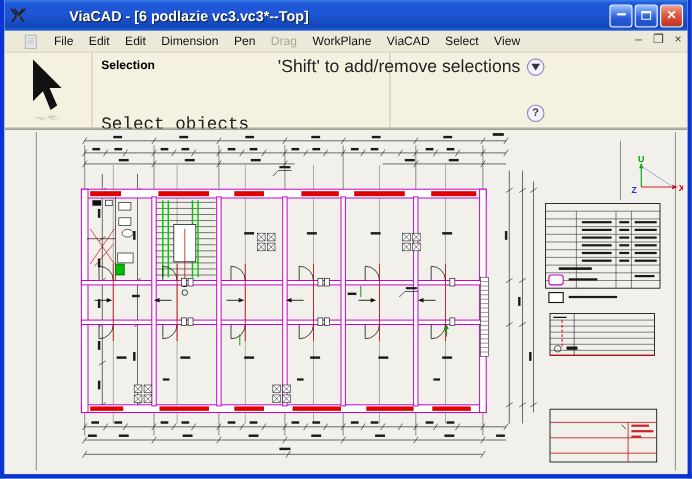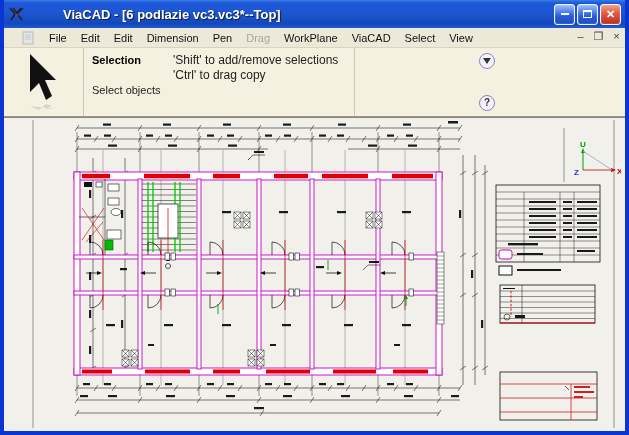--- a/index.html
+++ b/index.html
@@ -30,22 +30,22 @@
   .mdi-doc-icon { width:15px; height:14px; margin:0 6px 0 2px; opacity:.55; }
   .menu-item { padding:2px 7px; cursor:default; }
   .menu-item.disabled { color:#a8a49a; }
   .menubar .spacer { flex:1 1 auto; }
   .mdibtn { width:17px; height:15px; font-size:11px; line-height:13px; text-align:center; color:#444; margin-left:1px; cursor:default; }
   
   .toolpanel { height:69px; background:#f5f1e1; display:flex; position:relative; border-bottom:1px solid #9a968a; }
   .tool-icon-box { width:80px; flex:0 0 auto; position:relative; border-right:1px solid #ccc8b4; }
   .panel-main { flex:1 1 auto; position:relative; border-right:1px solid #ccc8b4; max-width:400px; }
   .panel-title { position:absolute; left:8px; top:6px; font-size:11px; font-weight:bold; color:#000; }
-  .panel-sub { position:absolute; left:8px; top:36px; font-size:11px; color:#222; }
-  .panel-hints { position:absolute; right:152px; top:5px; width:300px; text-align:left; font-size:12px; color:#222; line-height:15px; }
+  .panel-sub { position:absolute; left:8px; top:56px; font-size:16px; color:#222;font-family:Liberation Mono, monospace; }
+  .panel-hints { position:absolute; right:152px; top:5px; width:300px; text-align:right; font-size:16px; color:#222; line-height:15px; }
   .round-btn {
     position:absolute; width:16px; height:16px; border-radius:50%;
     border:1px solid #9080c8; background:#f6f2fc; color:#333;
     font-size:10px; font-weight:bold; text-align:center; line-height:14px; cursor:default;
   }
   .round-btn .tri { display:inline-block; width:0; height:0; border-left:4px solid transparent; border-right:4px solid transparent; border-top:6px solid #333; margin-top:4px; }
   .panel-rest { flex:1 1 auto; }
   
   .canvas { height:314px; background:#f1f0eb; border-top:1px solid #8a887d; position:relative; }
   svg text { font-family:"Liberation Sans", sans-serif; }
@@ -93,21 +93,20 @@
         <polygon points="26,6 26,44 35,35 42,52 48,48 41,32 52,32" fill="#111"></polygon>
         <polygon points="26,58 35,62 42,56 48,58 41,61 52,61" fill="#111" opacity="0.12"></polygon>
       </svg>
     </div>
     <div class="panel-main">
       <div class="panel-title">Selection</div>
       <div class="panel-sub">Select objects</div>
     </div>
     <div class="panel-hints">
       <div>'Shift' to add/remove selections</div>
-      <div>'Ctrl' to drag copy</div>
     </div>
     <div class="round-btn" style="right:130px; top:5px;"><span class="tri"></span></div>
     <div class="round-btn" style="right:130px; top:47px;">?</div>
     <div class="panel-rest"></div>
   </div>
 
   <div class="canvas">
     <svg width="613" height="308" viewBox="0 0 613 308" style="position:absolute;left:4px;top:2px;">
 
       <g stroke="#555" stroke-width="0.6">

